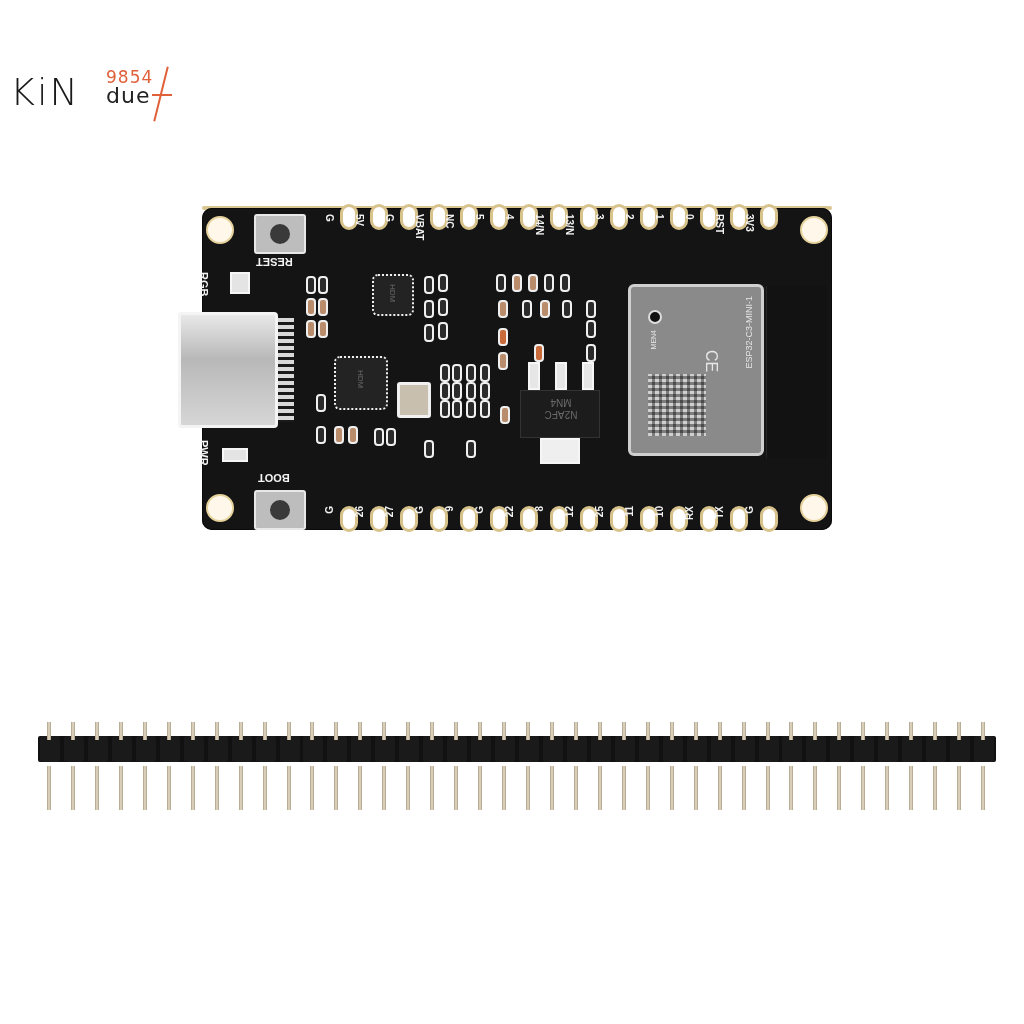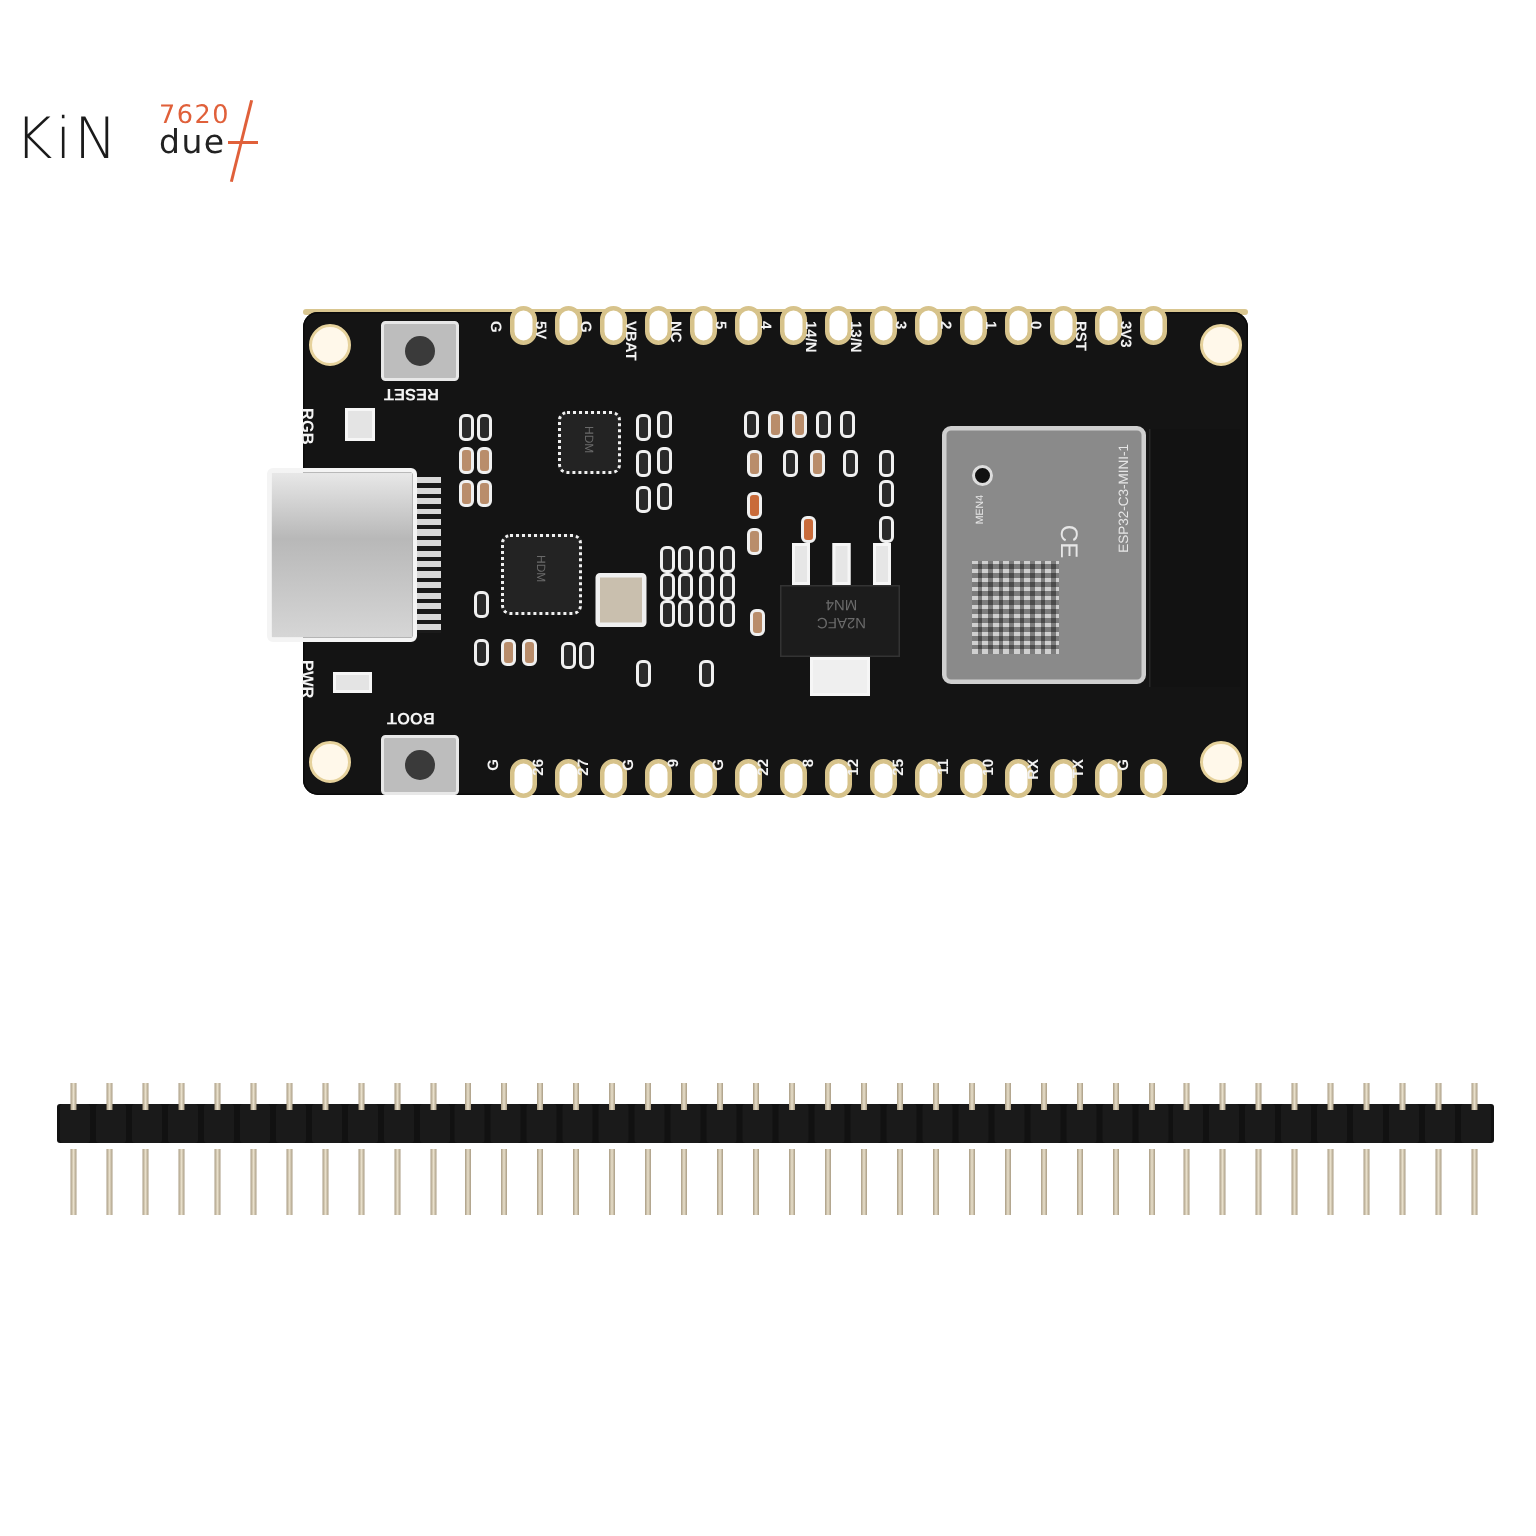--- a/index.html
+++ b/index.html
@@ -51,21 +51,21 @@
   .header-pin{position:absolute;width:24px;height:100%;}
   .header-pin .top{position:absolute;left:9px;top:-14px;width:4px;height:18px;background:linear-gradient(90deg,#a99c84,#e8dfca,#a99c84);}
   .header-pin .bot{position:absolute;left:9px;top:30px;width:4px;height:44px;background:linear-gradient(90deg,#a99c84,#e8dfca,#a99c84);}
   .header-pin .seg{position:absolute;left:2px;top:0px;width:20px;height:26px;background:#1a1a1a;border-radius:2px;}
 </style>
 </head>
 <body>
 
 <div class="logo">
   <span class="logo-main">KiN</span>
-  <span class="logo-num">7620</span>
+  <span class="logo-num">9854</span>
   <span class="logo-sub">due</span>
   <span class="logo-slash"></span>
   <span class="logo-cross"></span>
 </div>
 
 <div class="board-edge"></div>
 <div class="board"></div>
 
 <div class="mount-hole" style="left:206px;top:216px"></div>
 <div class="mount-hole" style="left:206px;top:494px"></div>

